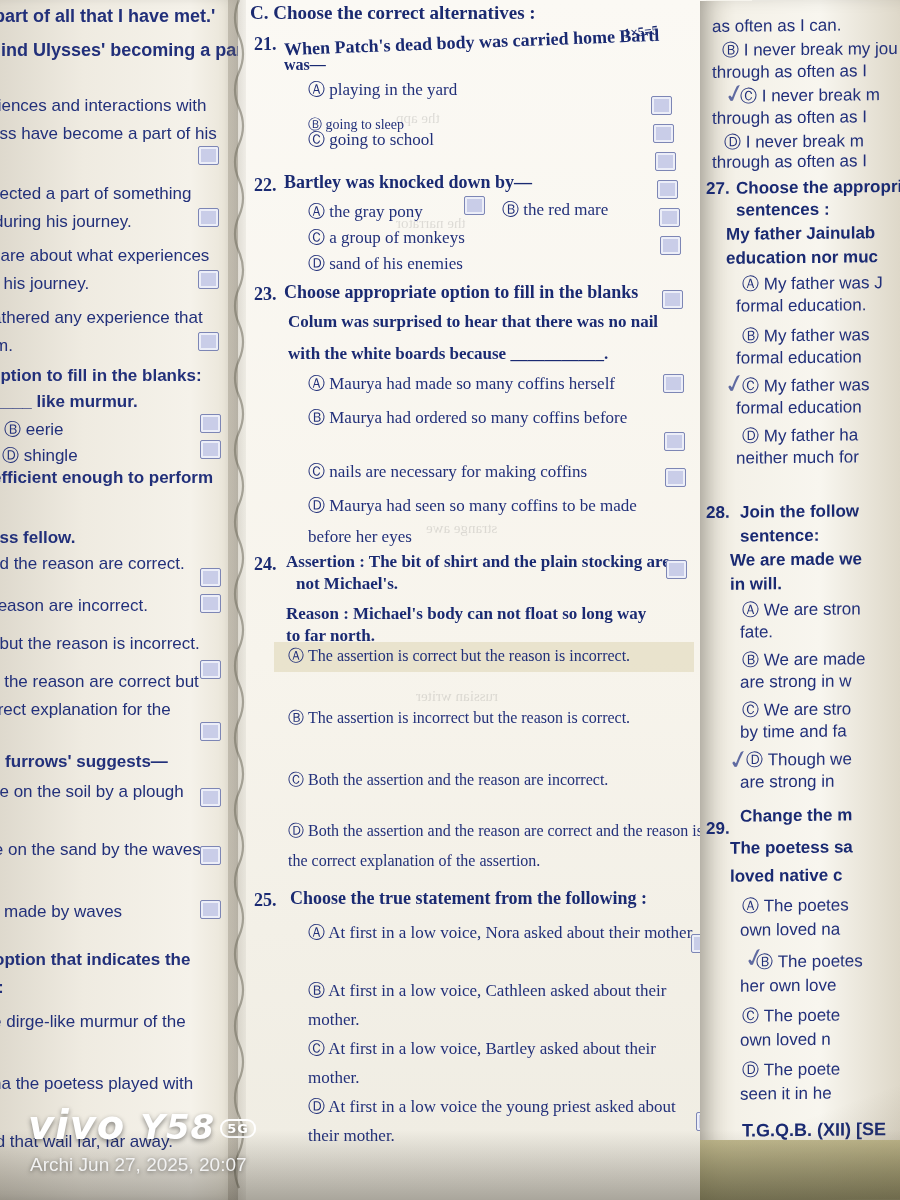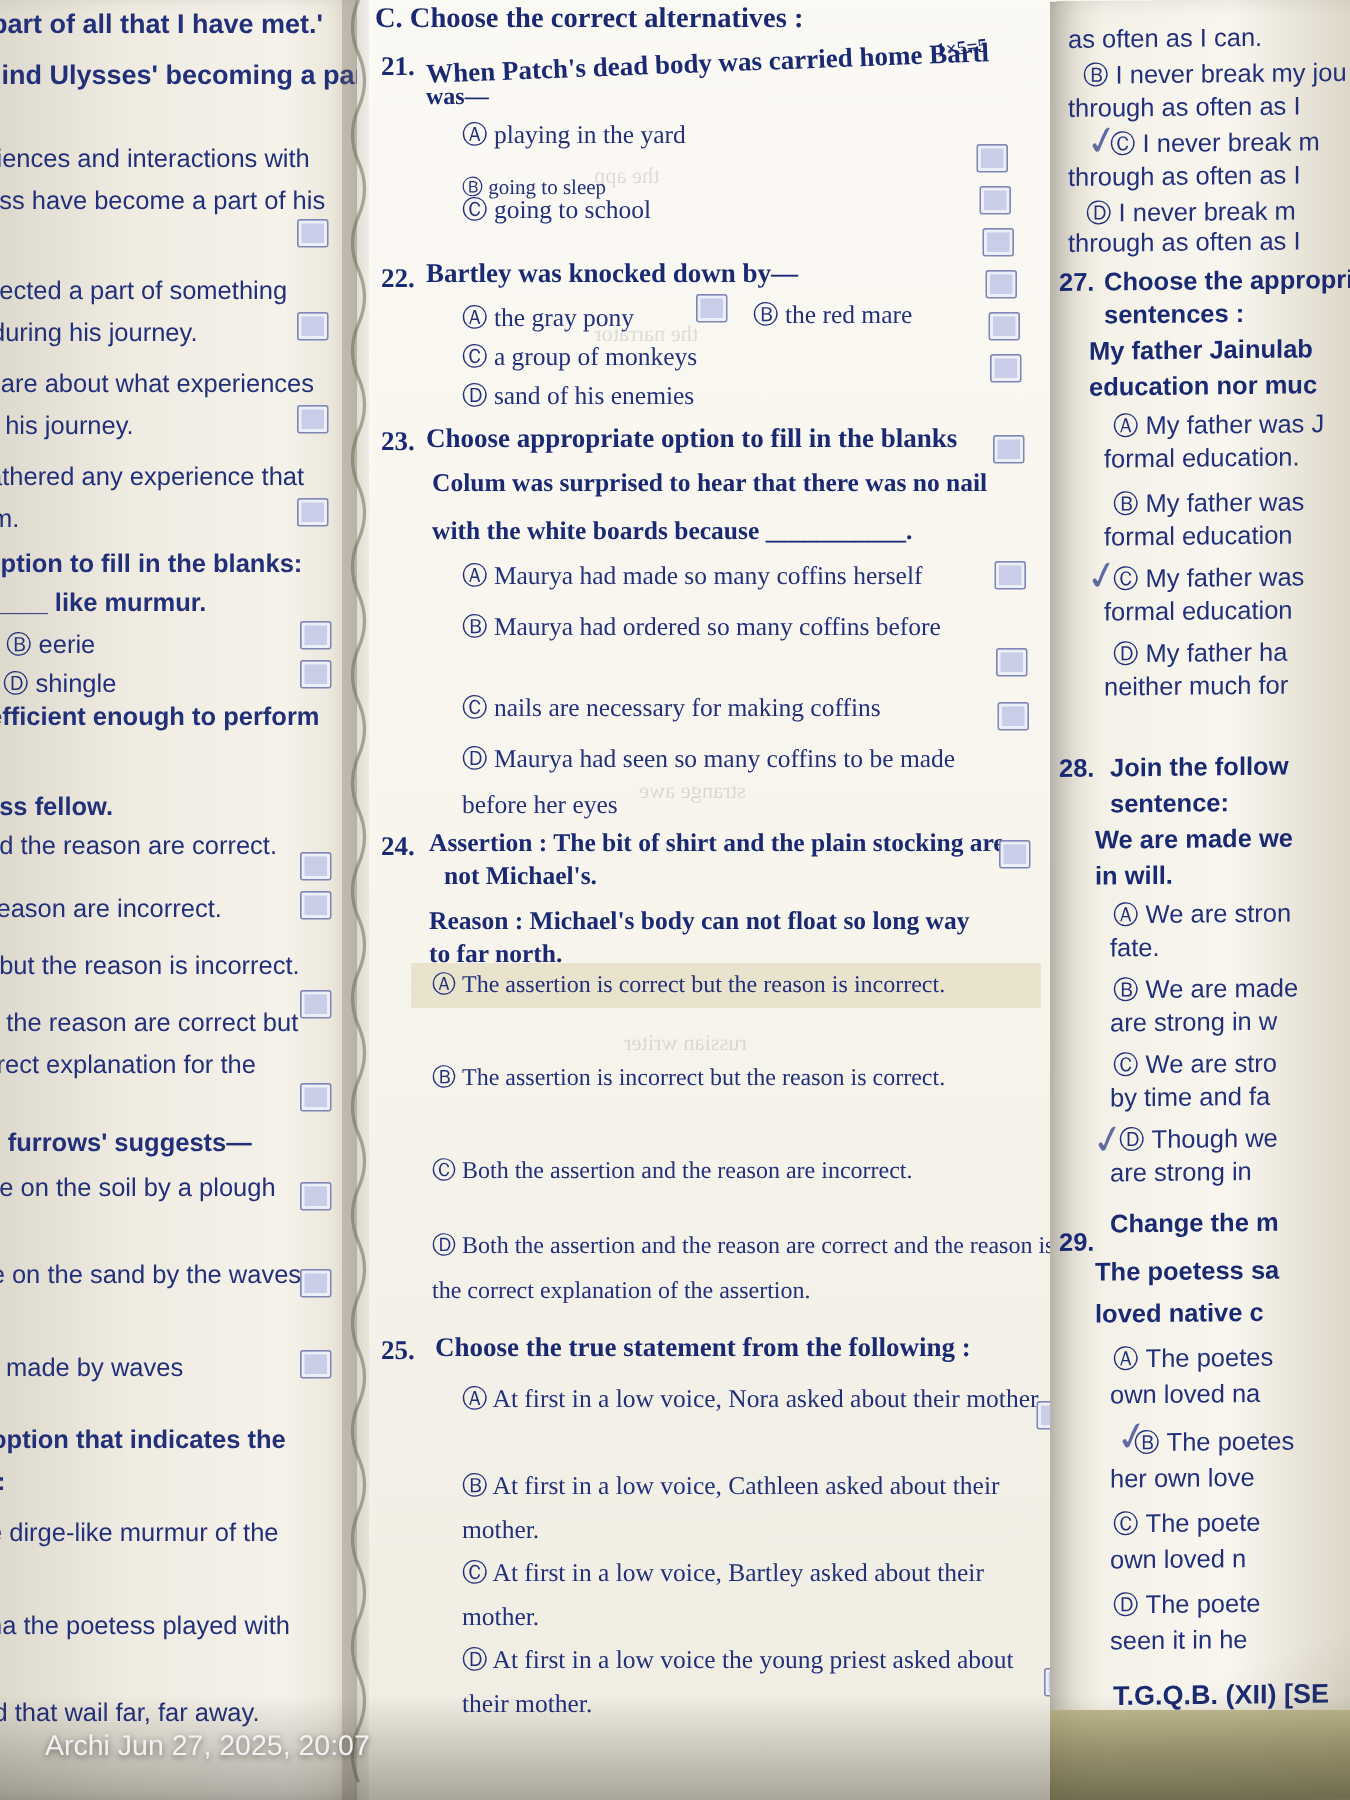--- a/index.html
+++ b/index.html
@@ -304,14 +304,18 @@
     <div class="line opt" style="left:40px;top:1084px;font-size:17px;">seen it in he</div>
 
     <div class="line b" style="left:42px;top:1120px;font-size:18px;color:#1a2a72;">T.G.Q.B. (XII) [SE</div>
 
     <div class="page-curl"></div>
   </div>
 
   <div class="table-edge"></div>
   <div class="bottom-shadow"></div>
 
+  <div class="vivo">
+    <span>vivo</span>
+    <span class="model">Y58</span><span class="badge">5G</span>
+  </div>
   <div class="stamp">Archi  Jun 27, 2025, 20:07</div>
 </div>
 
 </body></html>

